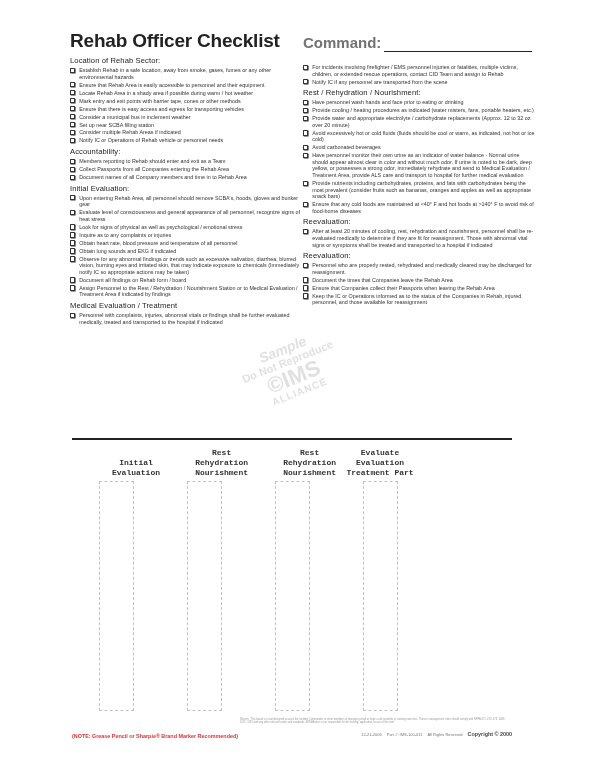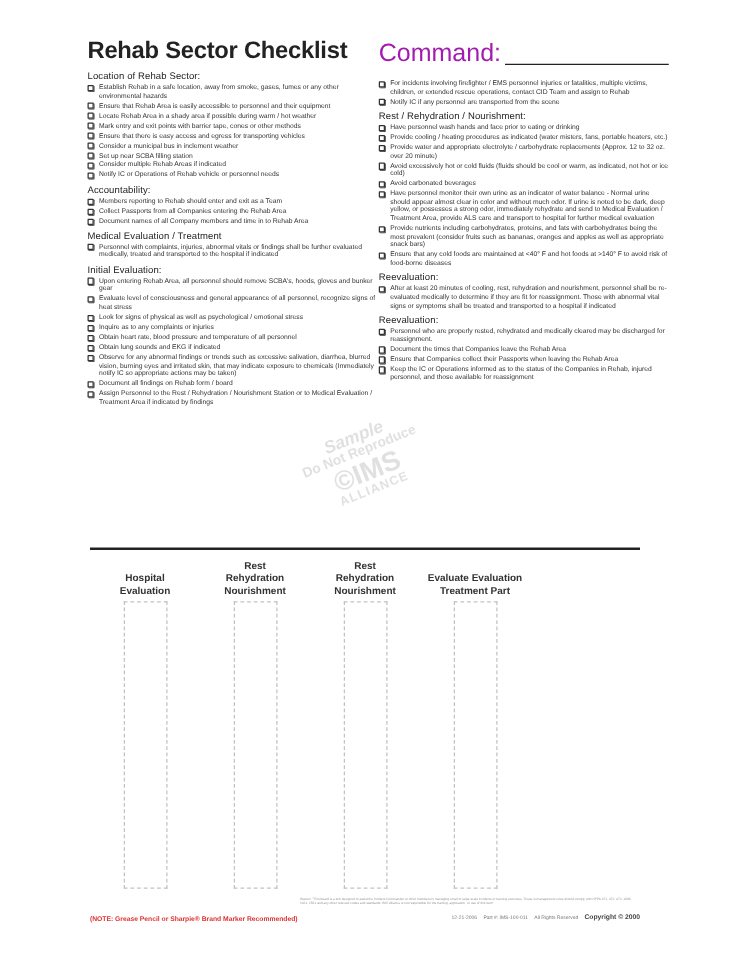--- a/index.html
+++ b/index.html
@@ -7,54 +7,54 @@
   body { font-family: "Liberation Sans", sans-serif; color: #1a1a1a; position: relative; }
 
   .page { position: absolute; left: 0; top: 0; width: 600px; height: 774px; }
 
   .col { position: absolute; top: 30px; width: 232px; }
   .col-left { left: 70px; }
   .col-right { left: 303px; }
 
   .title { font-size: 19px; font-weight: bold; letter-spacing: -0.2px; line-height: 22px; margin-bottom: 4px; color: #222; }
   .command-row { display: flex; align-items: flex-end; margin-bottom: 12px; height: 22px; }
-  .command-label { font-size: 20px; font-weight: normal; line-height: 18px; color: #a21caf; }
+  .command-label { font-size: 15px; font-weight: bold; line-height: 18px; color: #737373; }
   .command-line { width: 148px; border-bottom: 1px solid #222; margin-left: 3px; height: 16px; }
 
   .section-title { font-size: 7.6px; font-weight: normal; margin-top: 3px; margin-bottom: 1px; line-height: 10px; letter-spacing: 0.1px; color: #222; }
 
   .item { display: flex; align-items: flex-start; font-size: 5.4px; line-height: 6.6px; margin-bottom: 1.4px; color: #333; }
   .chk { flex: 0 0 auto; width: 5.2px; height: 5.2px; border: 0.8px solid #333; margin-top: 0.6px; margin-right: 4px; border-radius: 0.6px; box-shadow: 0.6px 0.6px 0 #333; }
   .item-text { flex: 1 1 auto; }
 
   .watermark { position: absolute; left: 205px; top: 340px; width: 180px; height: 80px; transform: rotate(-22deg); transform-origin: center; color: #c8c8c8; opacity: 0.55; text-align: center; pointer-events: none; }
   .wm1 { font-size: 14px; font-style: italic; font-weight: bold; line-height: 14px; }
   .wm2 { font-size: 11px; font-weight: bold; line-height: 12px; }
   .wm3 { font-size: 22px; font-weight: bold; line-height: 22px; }
   .wm4 { font-size: 10px; font-weight: bold; line-height: 10px; letter-spacing: 1px; }
 
   .divider { position: absolute; left: 72px; top: 438px; width: 440px; height: 2px; background: #222; }
 
   .board { position: absolute; left: 72px; top: 446px; width: 440px; height: 270px; }
   .board-col { position: absolute; top: 0; text-align: center; }
-  .board-head { font-size: 8px; font-weight: bold; line-height: 10px; color: #333; height: 32px; display: flex; align-items: flex-end; justify-content: center; }
+  .board-head { font-size: 8px; font-weight: bold; line-height: 10px; color: #333; height: 32px; display: flex; align-items: flex-end; justify-content: flex-end; font-family: Liberation Mono, monospace; }
   .board-box { margin: 3px auto 0; width: 35px; height: 230px; border: 1px dashed #c2c2c2; border-top-style: dashed; }
 
   .note { position: absolute; left: 72px; top: 733px; font-size: 5.4px; font-weight: bold; color: #d33; }
   .disclaimer { position: absolute; left: 240px; top: 718px; width: 272px; font-size: 2.6px; line-height: 3.4px; color: #999; }
   .footer-right { position: absolute; right: 88px; top: 731px; font-size: 4px; color: #777; display: flex; align-items: baseline; gap: 5px; }
   .copyright { font-size: 5.4px; font-weight: bold; color: #444; }
 </style>
 </head>
 <body>
 
 <div class="page">
 
   <div class="col col-left">
-    <div class="title">Rehab Sector Checklist</div>
+    <div class="title">Rehab Officer Checklist</div>
     <div id="left-sections">
         <div class="section">
           <div class="section-title">Location of Rehab Sector:</div>
           <div class="item">
             <span class="chk"></span>
             <span class="item-text">Establish Rehab in a safe location, away from smoke, gases, fumes or any other environmental hazards</span>
           </div>
           <div class="item">
             <span class="chk"></span>
             <span class="item-text">Ensure that Rehab Area is easily accessible to personnel and their equipment</span>
@@ -97,63 +97,63 @@
           <div class="item">
             <span class="chk"></span>
             <span class="item-text">Collect Passports from all Companies entering the Rehab Area</span>
           </div>
           <div class="item">
             <span class="chk"></span>
             <span class="item-text">Document names of all Company members and time in to Rehab Area</span>
           </div>
         </div>
         <div class="section">
+          <div class="section-title">Initial Evaluation:</div>
+          <div class="item">
+            <span class="chk"></span>
+            <span class="item-text">Upon entering Rehab Area, all personnel should remove SCBA's, hoods, gloves and bunker gear</span>
+          </div>
+          <div class="item">
+            <span class="chk"></span>
+            <span class="item-text">Evaluate level of consciousness and general appearance of all personnel, recognize signs of heat stress</span>
+          </div>
+          <div class="item">
+            <span class="chk"></span>
+            <span class="item-text">Look for signs of physical as well as psychological / emotional stress</span>
+          </div>
+          <div class="item">
+            <span class="chk"></span>
+            <span class="item-text">Inquire as to any complaints or injuries</span>
+          </div>
+          <div class="item">
+            <span class="chk"></span>
+            <span class="item-text">Obtain heart rate, blood pressure and temperature of all personnel</span>
+          </div>
+          <div class="item">
+            <span class="chk"></span>
+            <span class="item-text">Obtain lung sounds and EKG if indicated</span>
+          </div>
+          <div class="item">
+            <span class="chk"></span>
+            <span class="item-text">Observe for any abnormal findings or trends such as excessive salivation, diarrhea, blurred vision, burning eyes and irritated skin, that may indicate exposure to chemicals (Immediately notify IC so appropriate actions may be taken)</span>
+          </div>
+          <div class="item">
+            <span class="chk"></span>
+            <span class="item-text">Document all findings on Rehab form / board</span>
+          </div>
+          <div class="item">
+            <span class="chk"></span>
+            <span class="item-text">Assign Personnel to the Rest / Rehydration / Nourishment Station or to Medical Evaluation / Treatment Area if indicated by findings</span>
+          </div>
+        </div>
+        <div class="section">
           <div class="section-title">Medical Evaluation / Treatment</div>
           <div class="item">
             <span class="chk"></span>
             <span class="item-text">Personnel with complaints, injuries, abnormal vitals or findings shall be further evaluated medically, treated and transported to the hospital if indicated</span>
-          </div>
-        </div>
-        <div class="section">
-          <div class="section-title">Initial Evaluation:</div>
-          <div class="item">
-            <span class="chk"></span>
-            <span class="item-text">Upon entering Rehab Area, all personnel should remove SCBA's, hoods, gloves and bunker gear</span>
-          </div>
-          <div class="item">
-            <span class="chk"></span>
-            <span class="item-text">Evaluate level of consciousness and general appearance of all personnel, recognize signs of heat stress</span>
-          </div>
-          <div class="item">
-            <span class="chk"></span>
-            <span class="item-text">Look for signs of physical as well as psychological / emotional stress</span>
-          </div>
-          <div class="item">
-            <span class="chk"></span>
-            <span class="item-text">Inquire as to any complaints or injuries</span>
-          </div>
-          <div class="item">
-            <span class="chk"></span>
-            <span class="item-text">Obtain heart rate, blood pressure and temperature of all personnel</span>
-          </div>
-          <div class="item">
-            <span class="chk"></span>
-            <span class="item-text">Obtain lung sounds and EKG if indicated</span>
-          </div>
-          <div class="item">
-            <span class="chk"></span>
-            <span class="item-text">Observe for any abnormal findings or trends such as excessive salivation, diarrhea, blurred vision, burning eyes and irritated skin, that may indicate exposure to chemicals (Immediately notify IC so appropriate actions may be taken)</span>
-          </div>
-          <div class="item">
-            <span class="chk"></span>
-            <span class="item-text">Document all findings on Rehab form / board</span>
-          </div>
-          <div class="item">
-            <span class="chk"></span>
-            <span class="item-text">Assign Personnel to the Rest / Rehydration / Nourishment Station or to Medical Evaluation / Treatment Area if indicated by findings</span>
           </div>
         </div>
       </div>
   </div>
 
   <div class="col col-right">
     <div class="command-row">
       <span class="command-label">Command:</span>
       <span class="command-line"></span>
     </div>
@@ -239,21 +239,21 @@
     <div class="wm4">ALLIANCE</div>
   </div>
 
   <div class="divider"></div>
 
   <div class="board" id="board">
       <div class="board-col" style="left: 0px; width: 88px;">
         <div class="board-head">
           <div>
             <div></div>
-            <div>Hospital</div>
+            <div>Initial</div>
             <div>Evaluation</div>
           </div>
         </div>
         <div class="board-box"></div>
       </div>
       <div class="board-col" style="left: 88px; width: 88px;">
         <div class="board-head">
           <div>
             <div>Rest</div>
             <div>Rehydration</div>

